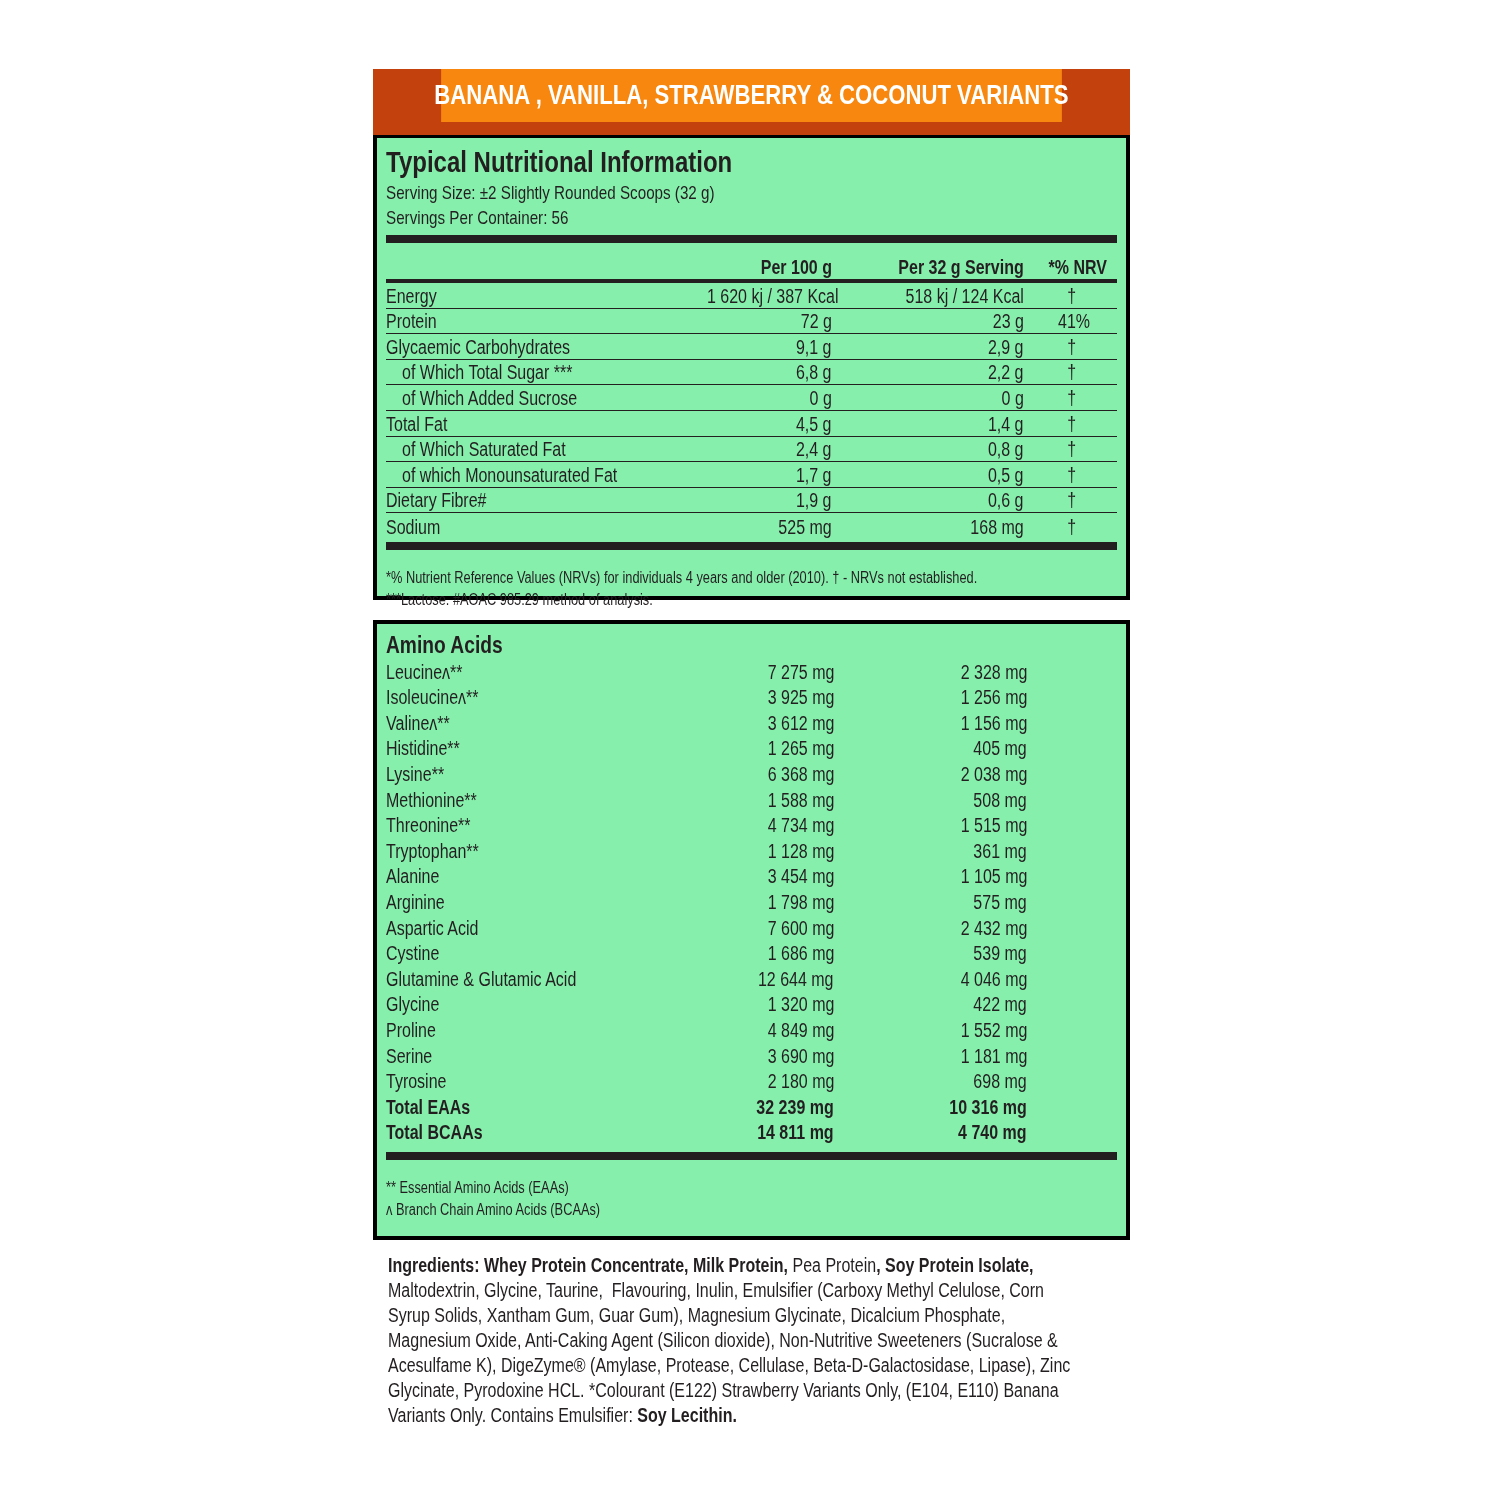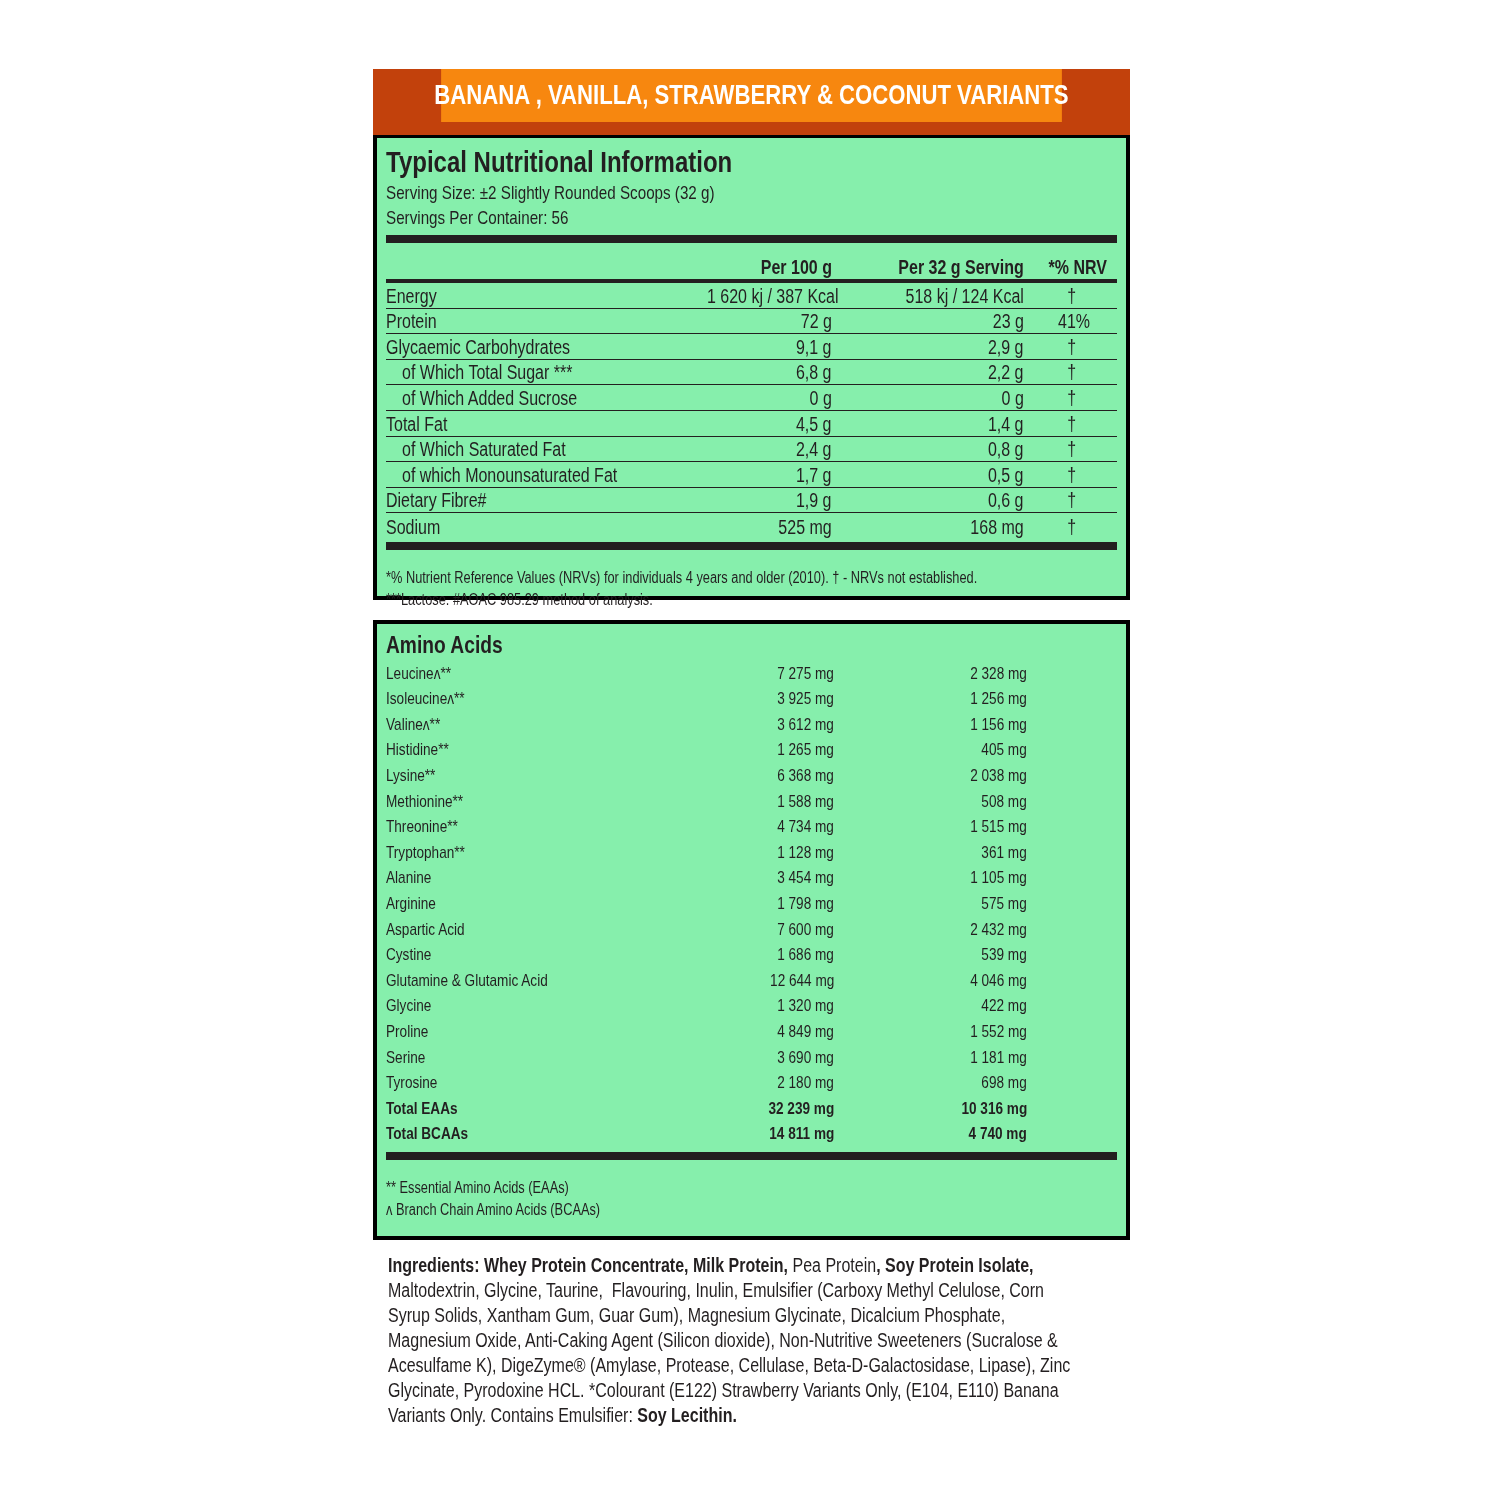--- a/index.html
+++ b/index.html
@@ -30,21 +30,21 @@
   .row.head { height: 36px; font-weight: bold; }
   .c-name { width: 290px; position: relative; }
   .c-name .cond { position: absolute; left: 0; bottom: 0; }
   .indent .c-name .cond { left: 16px; }
   .c-v1 { width: 158px; text-align: right; position: relative; }
   .c-v2 { width: 193px; text-align: right; position: relative; }
   .c-nrv { width: 94px; text-align: center; position: relative; }
   .rt { display: inline-block; transform: scaleX(0.80); transform-origin: right center; white-space: nowrap; }
   .foot { font-size: 16px; line-height: 22px; padding-top: 17px; }
   .panel2 { margin-top: 20px; height: 620px; padding-top: 8px; }
-  .aa-row { display: flex; align-items: flex-end; height: 25.6px; font-size: 17px; }
+  .aa-row { display: flex; align-items: flex-end; height: 25.6px; font-size: 20px; }
   .aa-row.bold { font-weight: bold; }
   .aa-head { font-weight: bold; font-size: 24px; height: 26px; line-height: 26px; }
   .ingredients {
     position: absolute; left: 388px; top: 1253px; width: 760px;
     font-size: 20px; line-height: 25px;
   }
   .ing-line { height: 25px; white-space: nowrap; }
   .ing-line .cond { transform: scaleX(0.80); }
   b { font-weight: bold; }
 </style>

